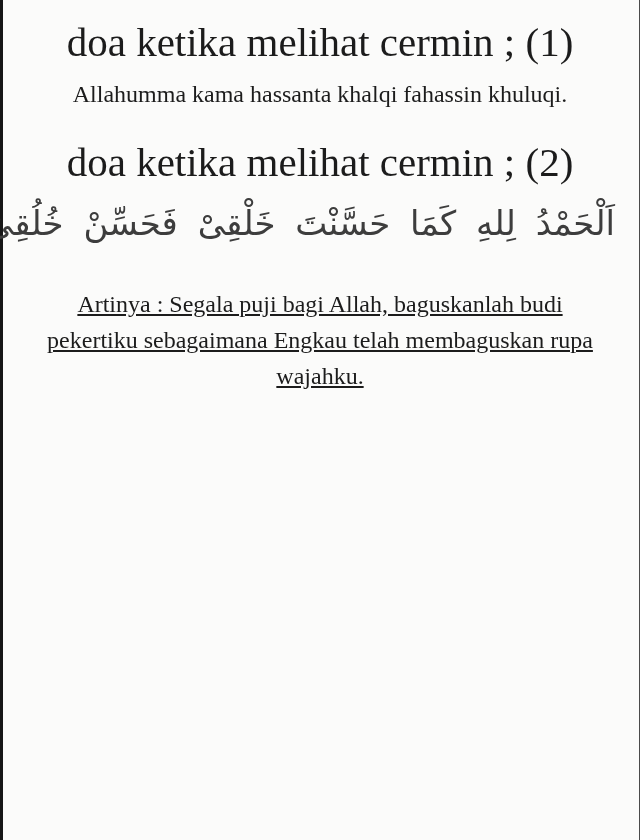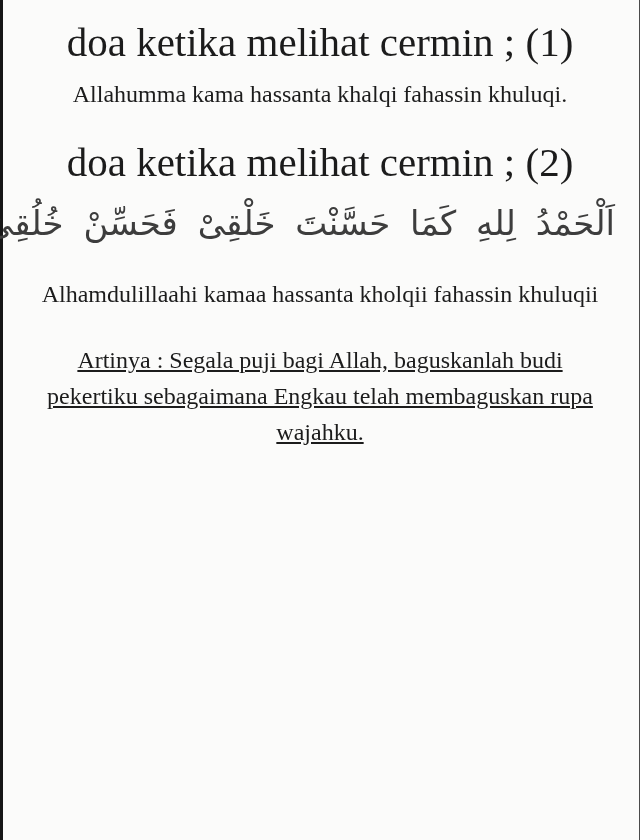--- a/index.html
+++ b/index.html
@@ -75,17 +75,16 @@
 <div class="page">
 
   <section class="sec1">
     <h1 class="section-title">doa ketika melihat cermin ; (1)</h1>
     <p class="latin transliteration">Allahumma kama hassanta khalqi fahassin khuluqi.</p>
   </section>
 
   <section class="sec2">
     <h1 class="section-title">doa ketika melihat cermin ; (2)</h1>
     <p class="arabic" dir="rtl" lang="ar">اَلْحَمْدُ لِلهِ كَمَا حَسَّنْتَ خَلْقِىْ فَحَسِّنْ خُلُقِىْ</p>
-    <p class="latin transliteration">Alhamdulillaahi kamaa hassanta kholqii fahassin khuluqii</p>
     <p class="latin translation">Artinya : Segala puji bagi Allah, baguskanlah budi pekertiku sebagaimana Engkau telah membaguskan rupa wajahku.</p>
   </section>
 
 </div>
 
 </body></html>

